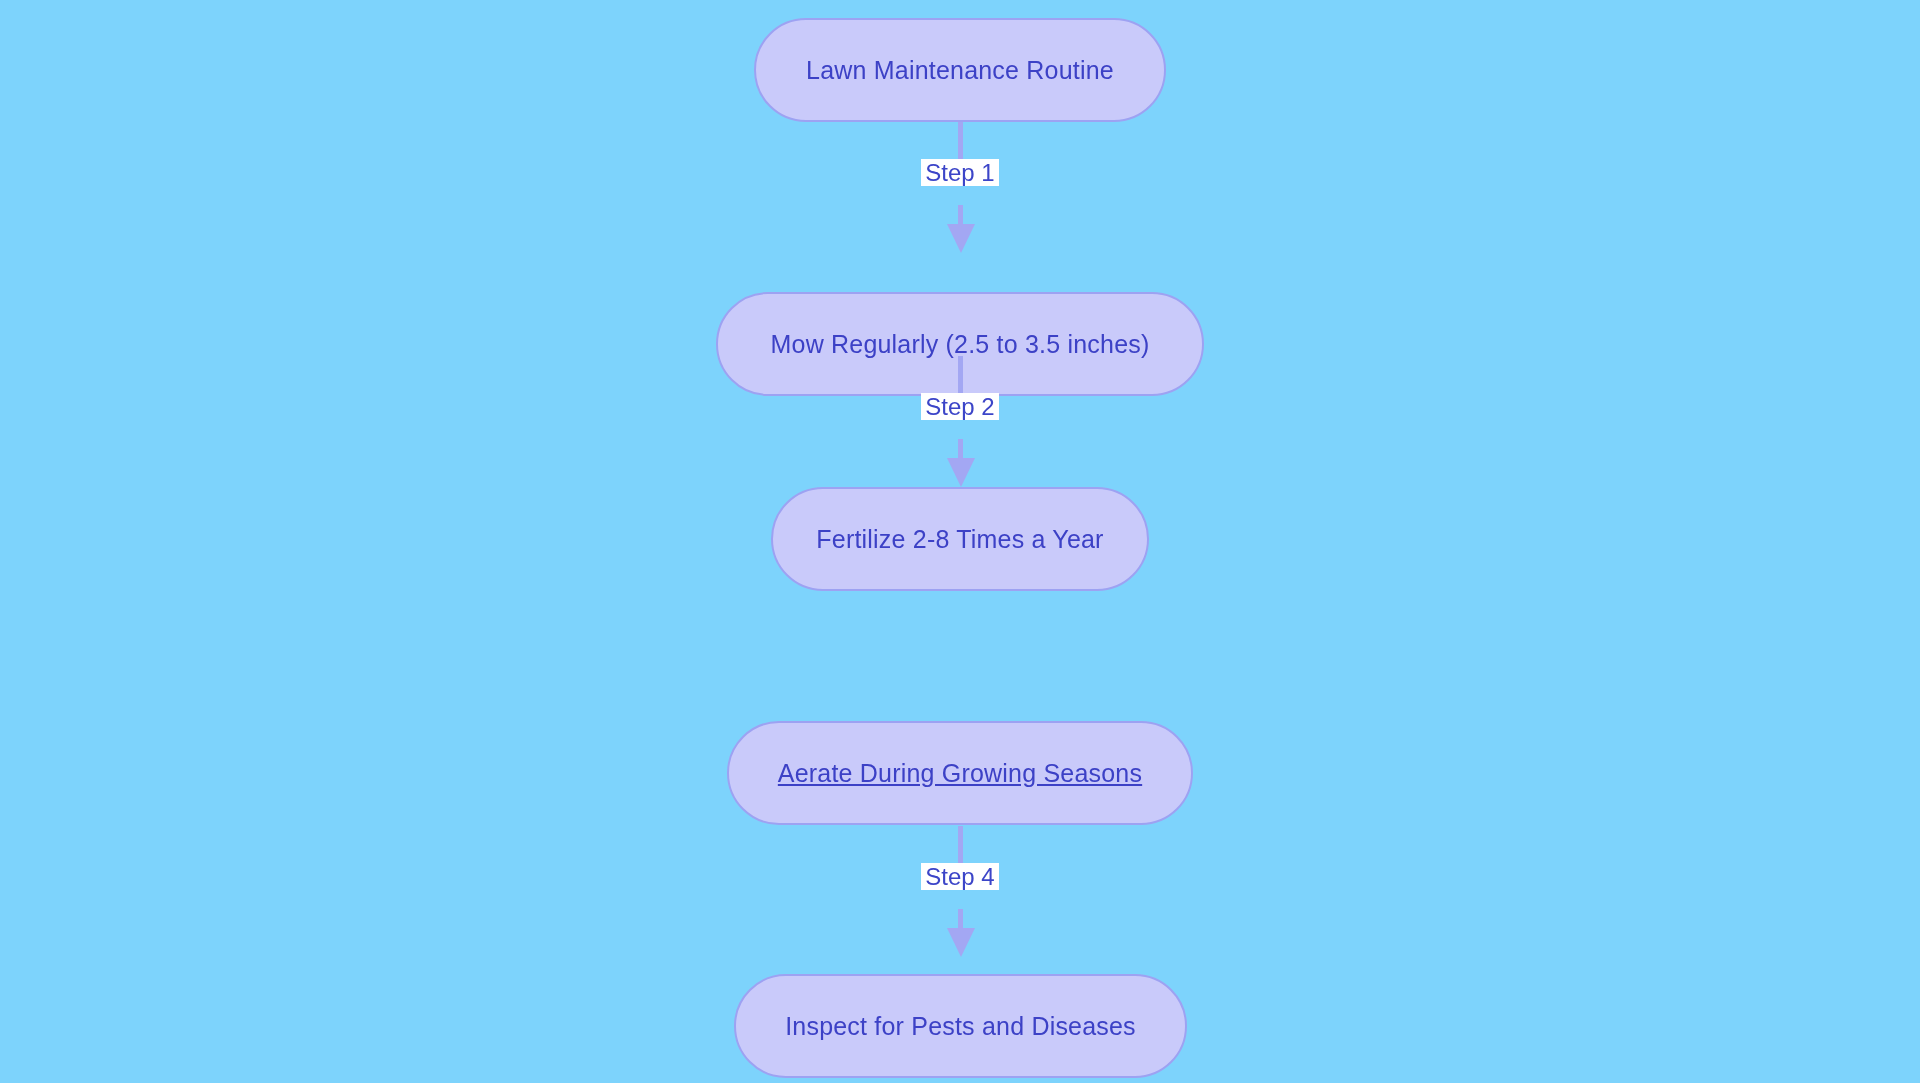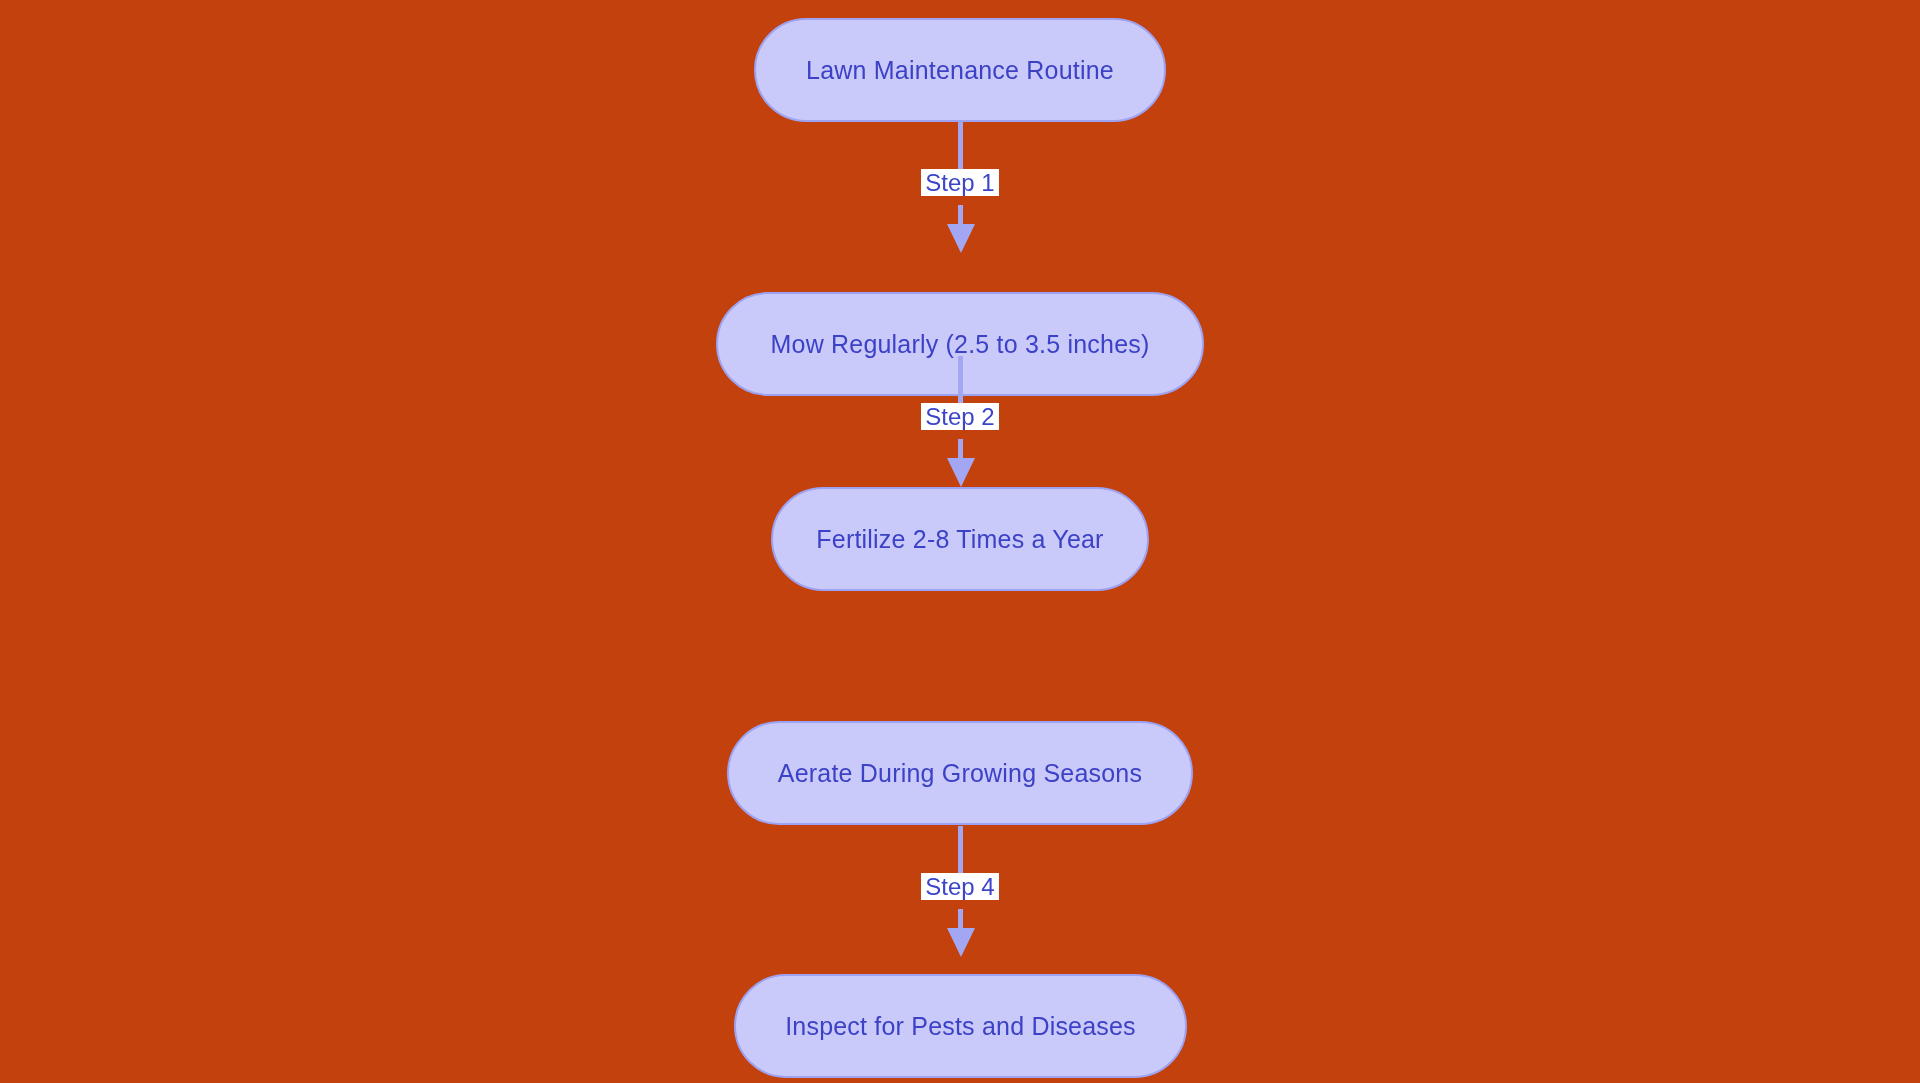--- a/index.html
+++ b/index.html
@@ -5,21 +5,21 @@
   html, body {
     margin: 0;
     padding: 0;
     background: #ffffff;
     font-family: "Liberation Sans", "DejaVu Sans", sans-serif;
   }
   .canvas {
     position: relative;
     width: 1920px;
     height: 1083px;
-    background: #c2410c;
+    background: #7dd3fc;
     overflow: hidden;
   }
   
   .node {
     position: absolute;
     height: 104px;
     box-sizing: border-box;
     background: #c9cafa;
     border: 2px solid #9da2f2;
     border-radius: 52px;
@@ -27,21 +27,21 @@
     align-items: center;
     justify-content: center;
     color: #3c41c6;
     font-size: 25px;
     letter-spacing: 0.2px;
     white-space: nowrap;
   }
   .node-1 { left: 754px; top: 18px;  width: 412px; }
   .node-2 { left: 716px; top: 252px; width: 488px; margin-top: 40px; }
   .node-3 { left: 771px; top: 487px; width: 378px; }
-  .node-4 { left: 727px; top: 721px; width: 466px; }
+  .node-4 { left: 727px; top: 721px; width: 466px; text-decoration: underline; }
   .node-5 { left: 734px; top: 974px; width: 453px; }
 
   
   .connector {
     position: absolute;
     left: 900px;
     width: 120px;
     height: 131px;
   }
   .conn-1 { top: 122px; }
@@ -53,21 +53,21 @@
     position: absolute;
     left: 58px;
     width: 5px;
     background: #a3a7f3;
   }
   .conn-line-top    { top: 0;    height: 47px; }
   .conn-line-bottom { top: 83px; height: 22px; }
 
   .conn-label {
     position: absolute;
-    top: 42px;
+    top: 32px;
     left: 0;
     width: 120px;
     text-align: center;
     color: #3c45c8;
     font-size: 24px;
     line-height: 38px;
     background: transparent;
   }
   .conn-label span {
     background: #ffffff;

